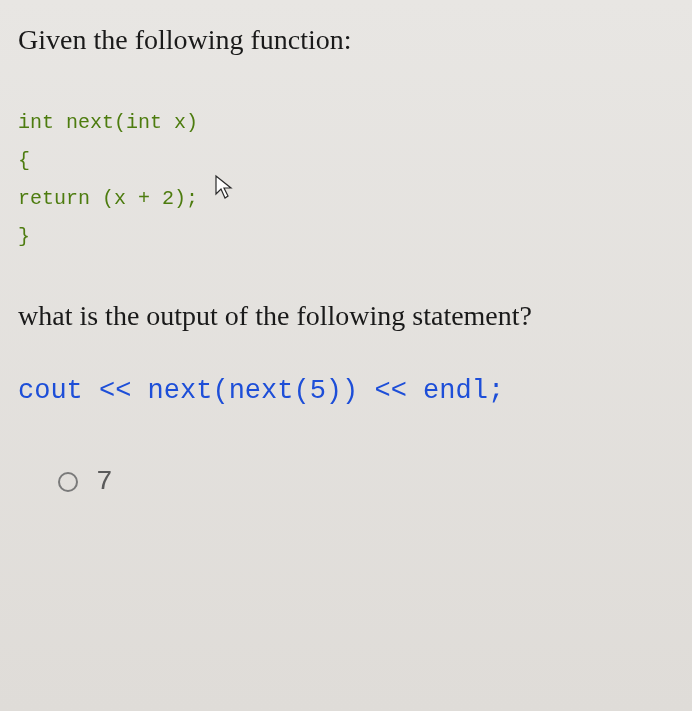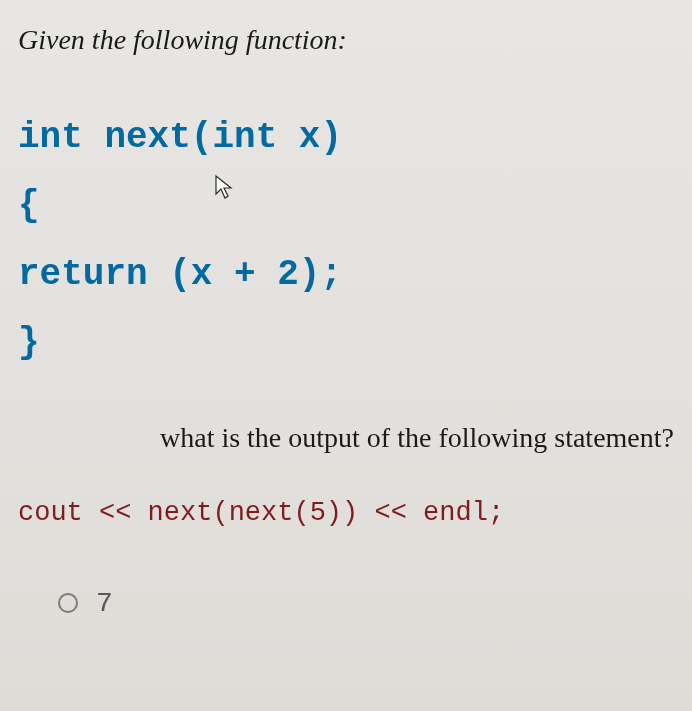--- a/index.html
+++ b/index.html
@@ -14,43 +14,40 @@
       font-family: Georgia, 'Times New Roman', serif;
       color: #2a2a2a;
       padding: 24px 18px;
       position: relative;
     }
     .question-text {
       font-size: 28px;
       font-weight: normal;
       color: #1a1a1a;
       margin-bottom: 48px;
-      font-style: italic;
     }
     .code-block {
       font-family: 'Courier New', Courier, monospace;
-      font-size: 36px;
-      color: #0369a1;
+      font-size: 20px;
+      color: #4d7c0f;
       line-height: 1.9;
       margin-bottom: 44px;
-      font-weight: bold;
     }
     .code-line {
       white-space: pre;
     }
     .question-follow {
       font-size: 28px;
       color: #1a1a1a;
       margin-bottom: 44px;
-      text-align: right;
     }
     .code-statement {
       font-family: 'Courier New', Courier, monospace;
       font-size: 27px;
-      color: #7f1d1d;
+      color: #1d4ed8;
       margin-bottom: 60px;
       white-space: pre;
     }
     .option-row {
       display: flex;
       align-items: center;
       gap: 18px;
       padding-left: 40px;
     }
     .radio-circle {

